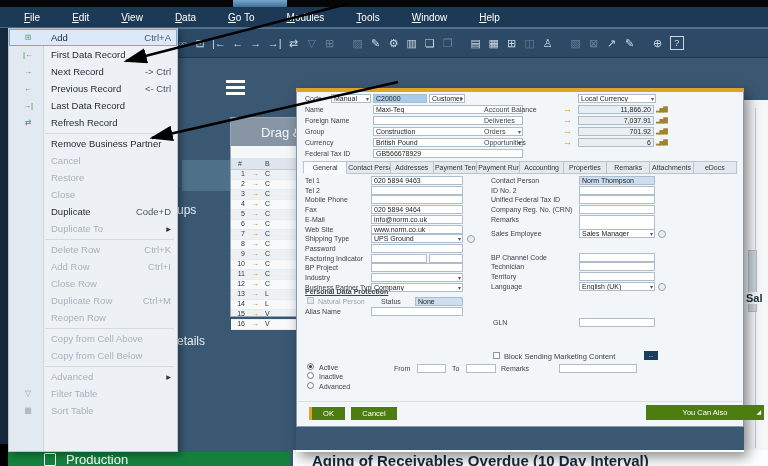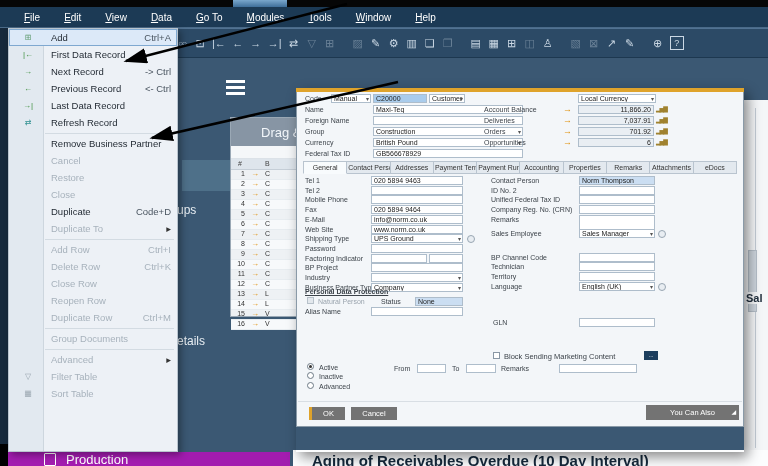--- a/index.html
+++ b/index.html
@@ -23,21 +23,21 @@
   .tb-icon.gap{margin-left:10px;}
   .tb-icon[data-name="help-icon"]{border:1px solid #CBD8E4;width:12px;height:12px;line-height:12px;font-size:9px;}
   .tb-icon[data-name="find-icon"]{font-size:8px;letter-spacing:-1px;}
   
   .bluesquare{position:absolute;left:182px;top:160px;width:51px;height:31px;background:#4E7089;}
   .bg-frag{position:absolute;color:#E8EEF3;font-size:12px;}
   .hamburger{position:absolute;left:226px;top:80px;width:19px;height:15px;}
   .hamburger div{height:3px;background:#fff;margin-bottom:3px;}
   .leftedge{position:absolute;left:0;top:28px;width:8px;height:438px;background:#16293C;}
   .blackbar{position:absolute;left:0;top:444px;width:9px;height:22px;background:#000;}
-  .prodrow{position:absolute;left:8px;top:452px;width:282px;height:14px;background:#a21caf;color:#fff;}
+  .prodrow{position:absolute;left:8px;top:452px;width:282px;height:14px;background:#15803d;color:#fff;}
   .prodicon{position:absolute;left:36px;top:1px;width:10px;height:11px;border:1px solid #fff;border-radius:1px;}
   .prodlabel{position:absolute;left:58px;top:0px;font-size:13px;}
   .whitestrip-right{position:absolute;left:744px;top:100px;width:24px;height:366px;background:#F4F6F8;}
   .strip-line{position:absolute;left:11px;top:8px;width:1px;height:340px;background:#C2CBD4;}
   .strip-scroll{position:absolute;left:4px;top:150px;width:7px;height:60px;background:#CBD3DB;border:1px solid #B3BDC7;}
   .sal{position:absolute;left:2px;top:192px;font-size:11px;font-weight:bold;color:#22303E;background:#F4F6F8;}
   .whitestrip-bottom{position:absolute;left:293px;top:450px;width:475px;height:16px;background:#FCFDFE;z-index:10;}
   .aging{position:absolute;left:312px;top:452px;font-size:15px;font-weight:bold;color:#16293C;z-index:11;white-space:nowrap;}
   
   .drag-panel{position:absolute;left:230px;top:117px;width:110px;height:200px;background:#EEF1F4;
@@ -94,35 +94,35 @@
   .tab{flex:1;text-align:center;font-size:7px;line-height:11px;background:#E3E9EF;border:1px solid #B9C4CF;
     border-left:none;color:#333;white-space:nowrap;overflow:hidden;padding:0 1px;cursor:default;}
   .tab:first-child{border-left:1px solid #B9C4CF;}
   .tab.active{background:#F8FBFD;border-bottom-color:#F8FBFD;}
   .pdp-head{position:absolute;left:8px;top:196px;font-size:7px;font-weight:bold;text-decoration:underline;color:#3C434A;}
   .cb{position:absolute;width:7px;height:7px;border:1px solid #8A98A6;background:#fff;box-sizing:border-box;}
   .cb.dis{background:#E3E8ED;border-color:#B7C1CA;}
   .radio{position:absolute;width:7px;height:7px;border:1px solid #6D7A86;border-radius:50%;background:#fff;box-sizing:border-box;}
   .radio.sel::after{content:"";position:absolute;left:1px;top:1px;width:3px;height:3px;border-radius:50%;background:#333;}
   .footline{position:absolute;left:1px;right:1px;top:309px;height:1px;background:#D8DEE4;}
-  .btn{position:absolute;background:#737373;color:#fff;font-size:7.5px;text-align:center;line-height:13px;
+  .btn{position:absolute;background:#4d7c0f;color:#fff;font-size:7.5px;text-align:center;line-height:13px;
     height:13px;box-sizing:border-box;cursor:default;}
   .morebtn{position:absolute;background:#1C3E5E;color:#fff;font-size:6px;text-align:center;line-height:8px;cursor:default;}
   .annot{position:absolute;left:0;top:0;z-index:100;pointer-events:none;}
 </style>
 </head>
 <body>
 
 <div class="desktop" data-name="sap-desktop">
 
   <div class="topstrip" data-name="top-strip"></div>
   <div class="toppatch" data-name="top-strip-accent"></div>
 
   <div class="menubar" data-name="menu-bar">
-    <span id="mb-items" style="display:flex;gap:24px;" data-name="menu-bar-items">
+    <span id="mb-items" style="display:flex;gap:32px;" data-name="menu-bar-items">
         <span class="mb-item" data-name="menubar-item-file">File</span>
         <span class="mb-item" data-name="menubar-item-edit">Edit</span>
         <span class="mb-item" data-name="menubar-item-view">View</span>
         <span class="mb-item" data-name="menubar-item-data">Data</span>
         <span class="mb-item" data-name="menubar-item-go-to">Go To</span>
         <span class="mb-item" data-name="menubar-item-modules">Modules</span>
         <span class="mb-item" data-name="menubar-item-tools">Tools</span>
         <span class="mb-item" data-name="menubar-item-window">Window</span>
         <span class="mb-item" data-name="menubar-item-help">Help</span>
       </span>
@@ -406,21 +406,21 @@
       <div class="lbl" style="top:272px;left:97px;" data-name="from-label">From</div>
       <div class="fld" style="top:272px;left:120px;width:29px;" data-name="from-field"></div>
       <div class="lbl" style="top:272px;left:155px;" data-name="to-label">To</div>
       <div class="fld" style="top:272px;left:169px;width:30px;" data-name="to-field"></div>
       <div class="lbl" style="top:272px;left:204px;" data-name="inactive-remarks-label">Remarks</div>
       <div class="fld" style="top:272px;left:262px;width:78px;" data-name="inactive-remarks-field"></div>
 
       <div class="footline" data-name="footer-divider"></div>
       <div class="btn" id="btn-ok" style="top:315px;left:12px;width:36px;border-left:3px solid #DFA32B;" data-name="ok-button">OK</div>
       <div class="btn" style="top:315px;left:54px;width:46px;" data-name="cancel-button">Cancel</div>
-      <div class="btn" style="top:313px;left:349px;width:93px;height:15px;line-height:15px;" data-name="you-can-also-button">
+      <div class="btn" style="top:313px;left:349px;width:118px;height:15px;line-height:15px;" data-name="you-can-also-button">
         <span data-name="you-can-also-label">You Can Also</span>
         <span style="position:absolute;right:3px;bottom:0;font-size:6px;" data-name="chevron-down-icon">◢</span>
       </div>
     </div>
   </div>
 
   <svg class="annot" width="768" height="466" data-name="annotation-arrows">
     <defs>
       <marker id="ah" markerWidth="10" markerHeight="8" refX="8" refY="3" orient="auto">
         <path d="M0,0 L9,3 L0,6 z" fill="#000"></path>
@@ -479,47 +479,51 @@
         <span class="mi-icon"></span>
         <span class="mi-label" data-name="menu-item-label">Duplicate</span>
         <span class="mi-shortcut" data-name="menu-shortcut">Code+D</span>
       </div>
       <div class="menu-item disabled" data-name="menu-item-duplicate-to">
         <span class="mi-icon"></span>
         <span class="mi-label" data-name="menu-item-label">Duplicate To</span>
         <span class="mi-sub" data-name="submenu-arrow-icon">▸</span>
       </div>
       <div class="menu-sep"></div>
+      <div class="menu-item disabled" data-name="menu-item-delete-row">
+        <span class="mi-icon"></span>
+        <span class="mi-label" data-name="menu-item-label">Delete Row</span>
+        <span class="mi-shortcut" data-name="menu-shortcut">Ctrl+K</span>
+      </div>
       <div class="menu-item disabled" data-name="menu-item-add-row">
         <span class="mi-icon"></span>
         <span class="mi-label" data-name="menu-item-label">Add Row</span>
         <span class="mi-shortcut" data-name="menu-shortcut">Ctrl+I</span>
       </div>
-      <div class="menu-item disabled" data-name="menu-item-delete-row">
-        <span class="mi-icon"></span>
-        <span class="mi-label" data-name="menu-item-label">Delete Row</span>
-        <span class="mi-shortcut" data-name="menu-shortcut">Ctrl+K</span>
-      </div>
       <div class="menu-item disabled" data-name="menu-item-close-row">
         <span class="mi-icon"></span>
         <span class="mi-label" data-name="menu-item-label">Close Row</span>
-      </div>
-      <div class="menu-item disabled" data-name="menu-item-reopen-row">
-        <span class="mi-icon"></span>
-        <span class="mi-label" data-name="menu-item-label">Reopen Row</span>
       </div>
       <div class="menu-item disabled" data-name="menu-item-duplicate-row">
         <span class="mi-icon"></span>
         <span class="mi-label" data-name="menu-item-label">Duplicate Row</span>
         <span class="mi-shortcut" data-name="menu-shortcut">Ctrl+M</span>
       </div>
+      <div class="menu-item disabled" data-name="menu-item-reopen-row">
+        <span class="mi-icon"></span>
+        <span class="mi-label" data-name="menu-item-label">Reopen Row</span>
+      </div>
       <div class="menu-sep"></div>
-      <div class="menu-item disabled" data-name="menu-item-group-documents">
-        <span class="mi-icon"></span>
-        <span class="mi-label" data-name="menu-item-label">Group Documents</span>
+      <div class="menu-item disabled" data-name="menu-item-copy-from-cell-above">
+        <span class="mi-icon"></span>
+        <span class="mi-label" data-name="menu-item-label">Copy from Cell Above</span>
+      </div>
+      <div class="menu-item disabled" data-name="menu-item-copy-from-cell-below">
+        <span class="mi-icon"></span>
+        <span class="mi-label" data-name="menu-item-label">Copy from Cell Below</span>
       </div>
       <div class="menu-sep"></div>
       <div class="menu-item disabled" data-name="menu-item-advanced">
         <span class="mi-icon"></span>
         <span class="mi-label" data-name="menu-item-label">Advanced</span>
         <span class="mi-sub" data-name="submenu-arrow-icon">▸</span>
       </div>
       <div class="menu-item disabled" data-name="menu-item-filter-table">
         <span class="mi-icon ic-filter" data-name="filter-icon">▽</span>
         <span class="mi-label" data-name="menu-item-label">Filter Table</span>

